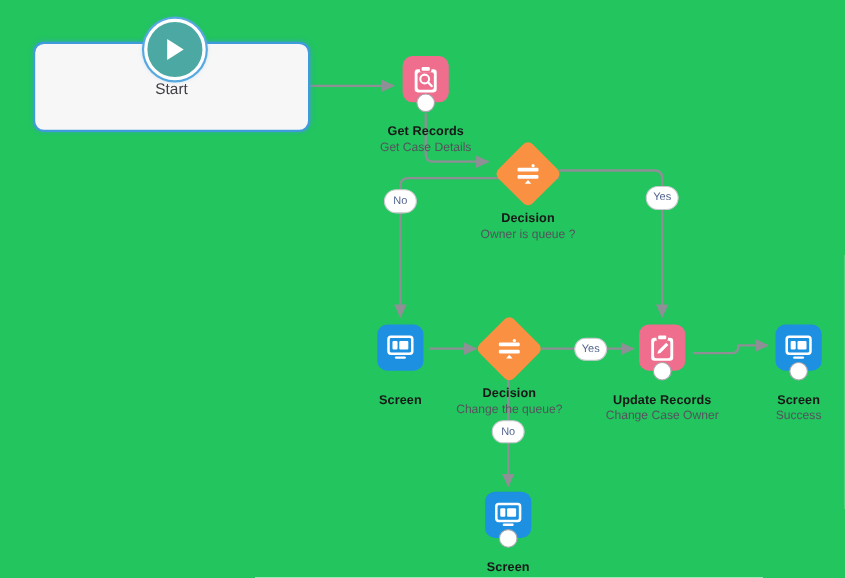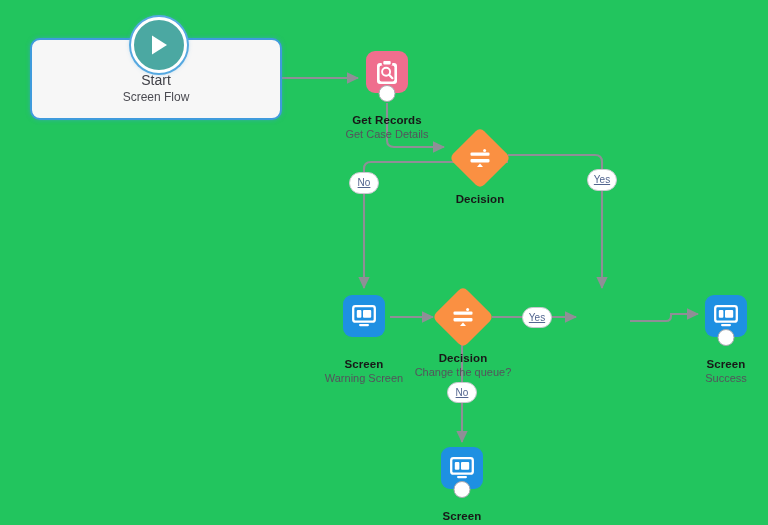--- a/index.html
+++ b/index.html
@@ -136,21 +136,20 @@
     box-sizing: border-box;
     background: #ffffff;
     border: 1.3px solid #c9c9cf;
     border-radius: 13px;
     font-size: 10px;
     color: #52658f;
     display: flex;
     align-items: center;
     justify-content: center;
     line-height: 1;
-    text-decoration: underline;
   }
 </style>
 </head>
 <body>
 
 <div id="canvas">
 
   <svg id="wires" viewBox="0 0 768 525" width="768" height="525">
     <defs>
       <marker id="arrow" viewBox="0 0 10 10" refX="8.6" refY="5" markerWidth="6.2" markerHeight="6.2" orient="auto-start-reverse">
@@ -174,21 +173,20 @@
 
       <path d="M 462 345 L 462 442" marker-end="url(#arrow)"></path>
 
       <path d="M 630 321 L 666 321 Q 671 321 671 316 L 671 314 L 698 314" marker-end="url(#arrow)"></path>
     </g>
   </svg>
 
   <div class="start-node" style="left:30px; top:38px; width:252px; height:82px;">
     <div class="start-text" style="top:31px;">
       <div class="start-title">Start</div>
-      <div class="start-sub">Screen Flow</div>
     </div>
   </div>
   <div class="play-badge" style="left:131px; top:17px;">
     <svg width="22" height="24" viewBox="0 0 22 24" aria-hidden="true">
       <path d="M4 2.4 L19 12 L4 21.6 Z" fill="#ffffff"></path>
     </svg>
   </div>
 
   <div class="node" style="left:327px; top:51px;">
     <div class="node-icon pink">
@@ -210,56 +208,69 @@
       <span class="diamond-inner">
         <svg width="24" height="24" viewBox="0 0 24 24" aria-hidden="true">
           <rect x="2.5" y="6.4" width="19" height="3.4" rx="1.1" fill="#ffffff"></rect>
           <rect x="2.5" y="13.0" width="19" height="3.4" rx="1.1" fill="#ffffff"></rect>
           <circle cx="16.6" cy="4.6" r="1.5" fill="#ffffff"></circle>
           <path d="M12 17.6 L15 21 L9 21 Z" fill="#ffffff"></path>
         </svg>
       </span>
     </div>
     <div class="node-label" style="margin-top:12px;">Decision</div>
+    <div class="node-sub">Owner is queue ?</div>
   </div>
 
   <div class="pill" style="left:349px; top:172px; width:30px; height:22px;">No</div>
   <div class="pill" style="left:587px; top:169px; width:30px; height:22px;">Yes</div>
 
   <div class="node" style="left:304px; top:295px;">
     <div class="node-icon blue">
       <svg width="26" height="24" viewBox="0 0 26 24" aria-hidden="true">
         <rect x="2.2" y="2.2" width="21.6" height="15.4" rx="2.2" fill="none" stroke="#ffffff" stroke-width="2.3"></rect>
         <rect x="5.8" y="6.0" width="4.6" height="7.8" rx="1" fill="#ffffff"></rect>
         <rect x="12.0" y="6.0" width="8.2" height="7.8" rx="1" fill="#ffffff"></rect>
         <rect x="8.0" y="20.0" width="10" height="2.2" rx="1.1" fill="#ffffff"></rect>
       </svg>
     </div>
     <div class="node-label">Screen</div>
-    <div class="node-sub">Warning Screen</div>
   </div>
 
   <div class="node" style="left:403px; top:295px;">
     <div class="node-icon diamond">
       <span class="diamond-inner">
         <svg width="24" height="24" viewBox="0 0 24 24" aria-hidden="true">
           <rect x="2.5" y="6.4" width="19" height="3.4" rx="1.1" fill="#ffffff"></rect>
           <rect x="2.5" y="13.0" width="19" height="3.4" rx="1.1" fill="#ffffff"></rect>
           <circle cx="16.6" cy="4.6" r="1.5" fill="#ffffff"></circle>
           <path d="M12 17.6 L15 21 L9 21 Z" fill="#ffffff"></path>
         </svg>
       </span>
     </div>
     <div class="node-label" style="margin-top:12px;">Decision</div>
     <div class="node-sub">Change the queue?</div>
   </div>
 
   <div class="pill" style="left:522px; top:307px; width:30px; height:21px;">Yes</div>
   <div class="pill" style="left:447px; top:382px; width:30px; height:21px;">No</div>
 
+  <div class="node" style="left:542px; top:295px;">
+    <div class="node-icon pink">
+      <svg width="26" height="27" viewBox="0 0 26 27" aria-hidden="true">
+        <rect x="3" y="4" width="20" height="21" rx="3" fill="#ffffff"></rect>
+        <rect x="8.5" y="1.2" width="9" height="5" rx="1.8" fill="#ffffff" stroke="#ef6e8e" stroke-width="1.6"></rect>
+        <rect x="5.6" y="6.6" width="14.8" height="16" rx="2" fill="#ef6e8e"></rect>
+        <path d="M16.6 8.6 L18.6 10.6 L11.4 17.8 L8.6 18.6 L9.4 15.8 Z" fill="#ffffff"></path>
+      </svg>
+      <span class="node-stub"></span>
+    </div>
+    <div class="node-label">Update Records</div>
+    <div class="node-sub">Change Case Owner</div>
+  </div>
 
   <div class="node" style="left:666px; top:295px;">
     <div class="node-icon blue">
       <svg width="26" height="24" viewBox="0 0 26 24" aria-hidden="true">
         <rect x="2.2" y="2.2" width="21.6" height="15.4" rx="2.2" fill="none" stroke="#ffffff" stroke-width="2.3"></rect>
         <rect x="5.8" y="6.0" width="4.6" height="7.8" rx="1" fill="#ffffff"></rect>
         <rect x="12.0" y="6.0" width="8.2" height="7.8" rx="1" fill="#ffffff"></rect>
         <rect x="8.0" y="20.0" width="10" height="2.2" rx="1.1" fill="#ffffff"></rect>
       </svg>
       <span class="node-stub"></span>

